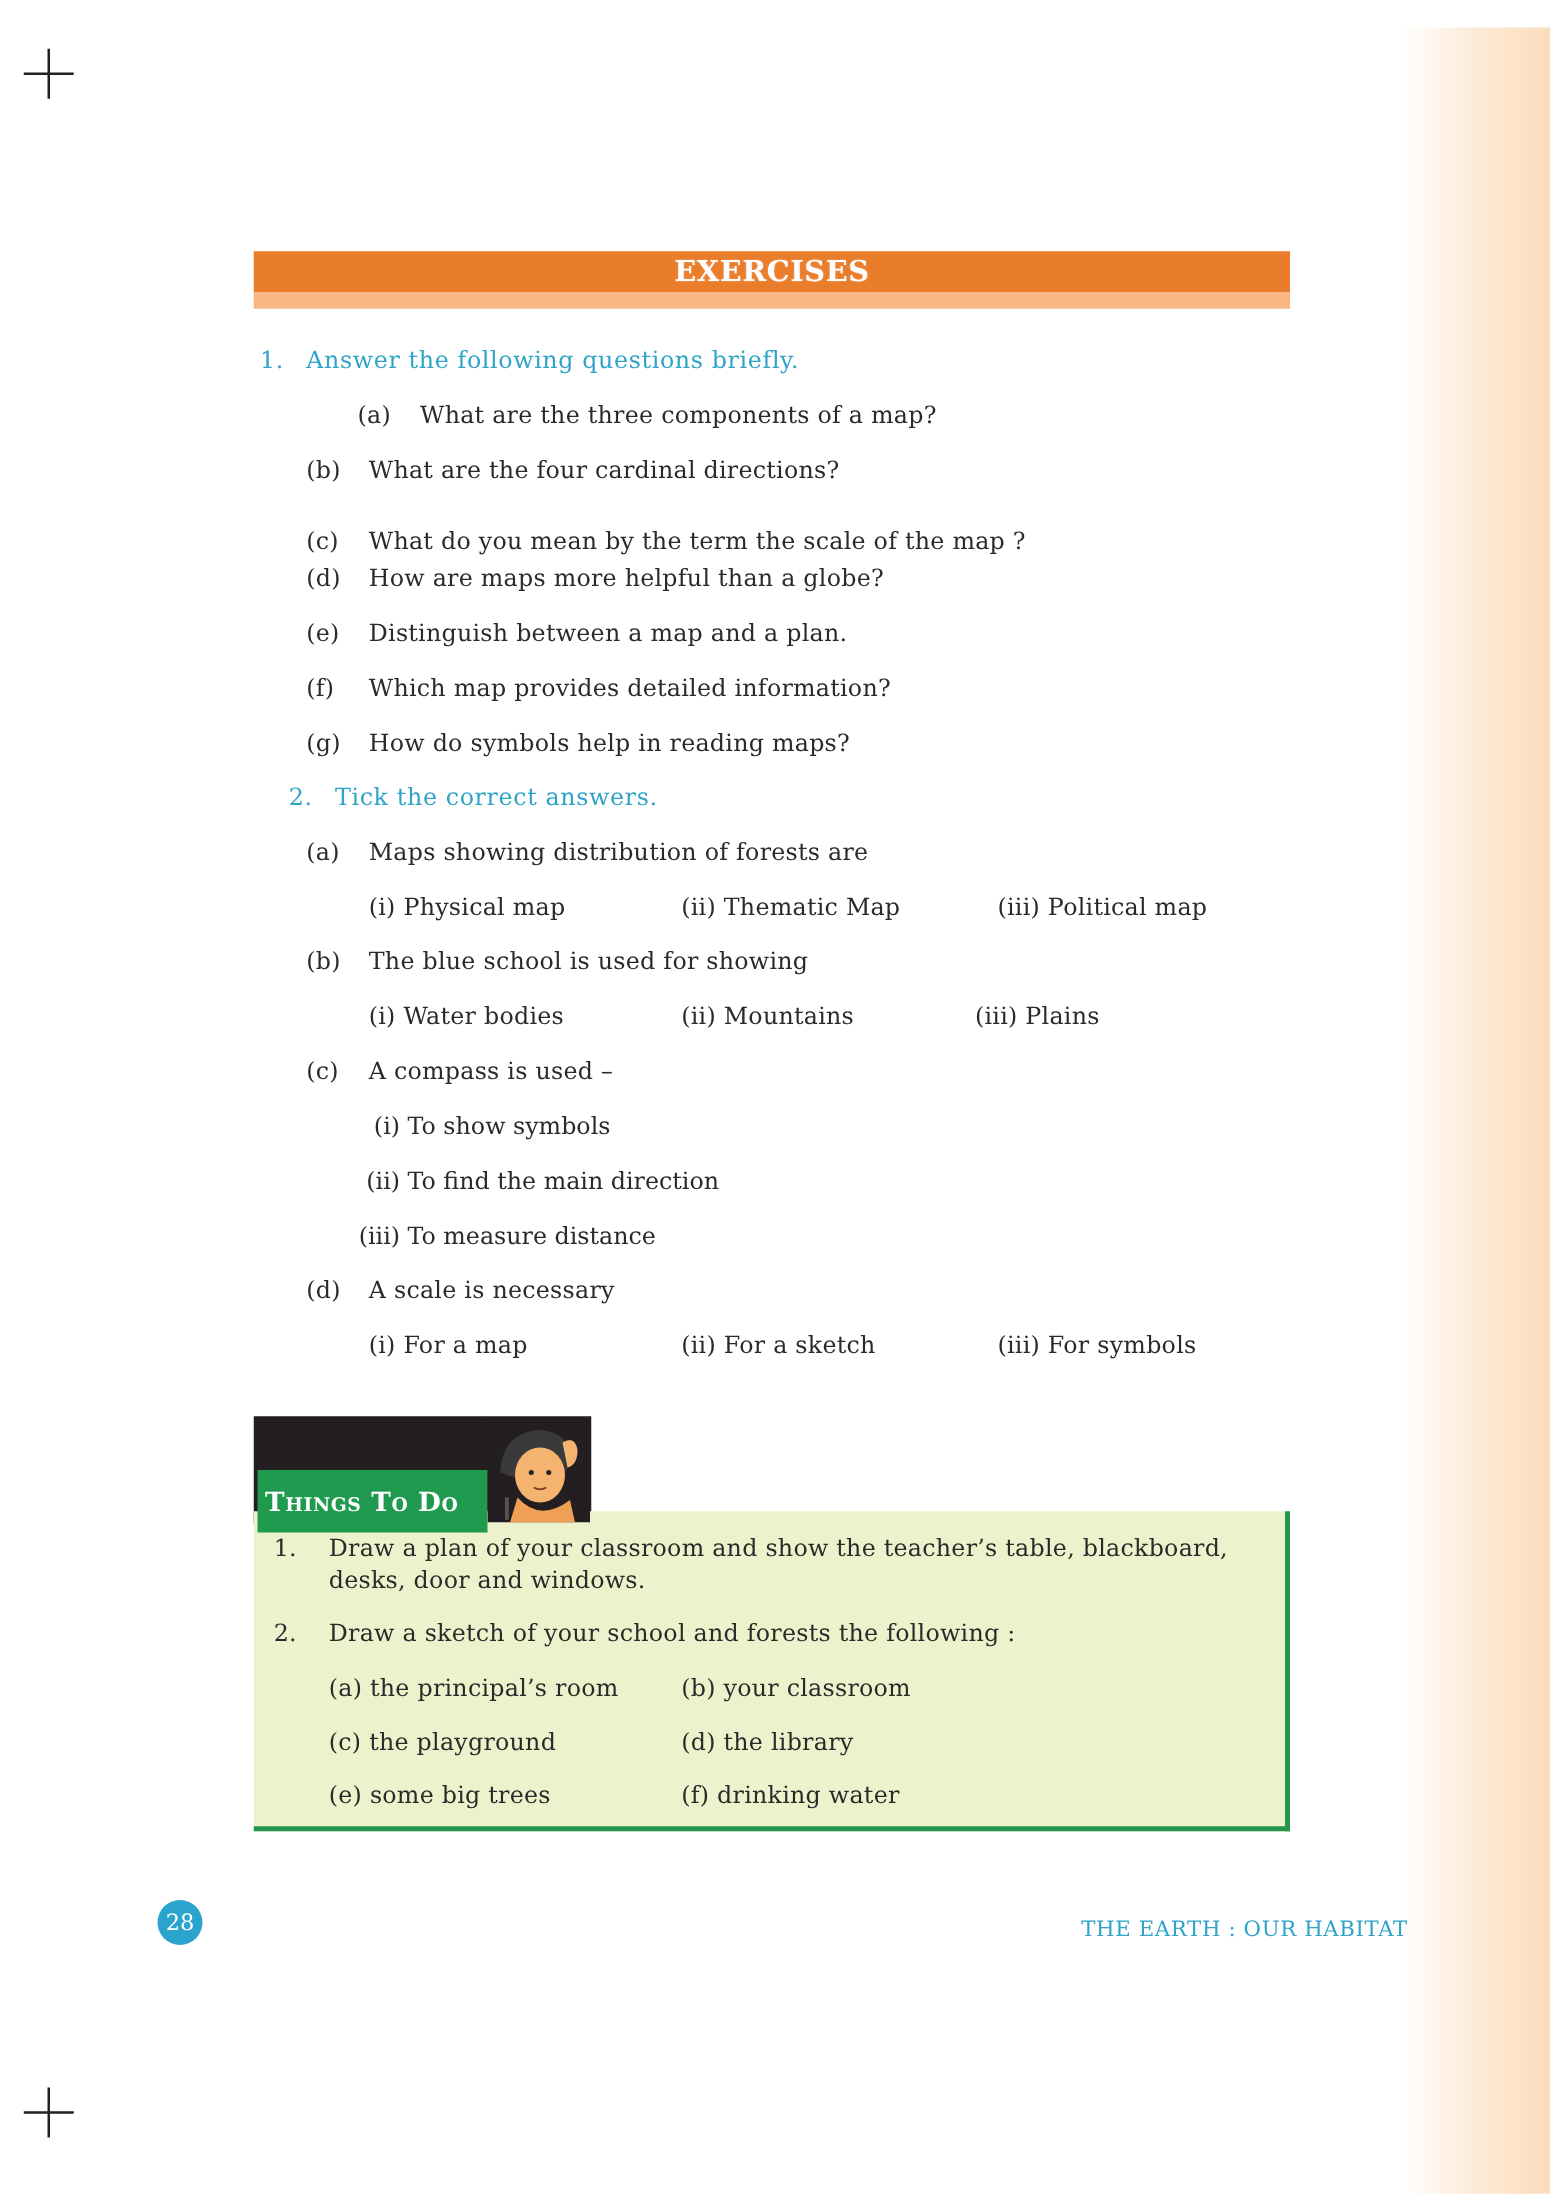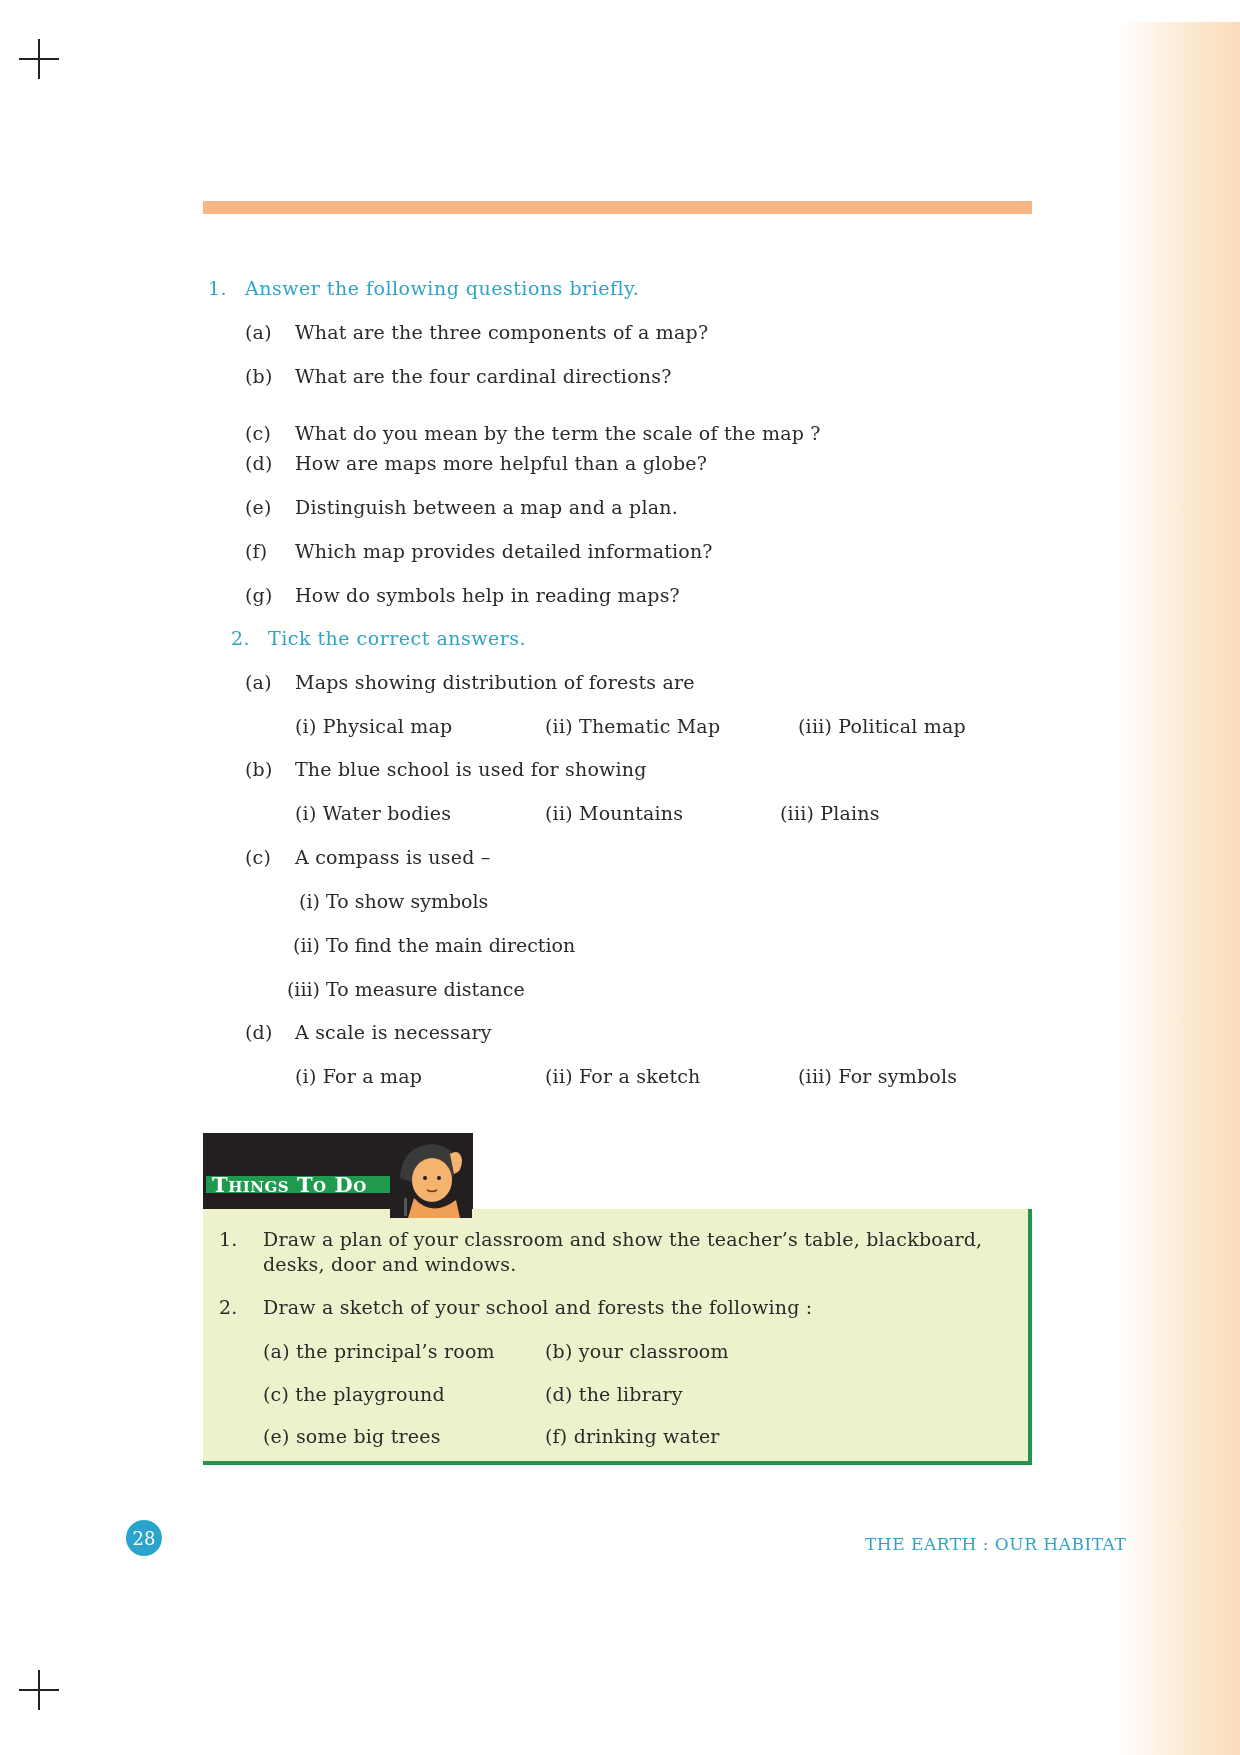--- a/index.html
+++ b/index.html
@@ -30,21 +30,21 @@
   .item { position:absolute; left:245px; font-size:19px; white-space:nowrap; color:#2a2a2a; letter-spacing:0.2px; }
   .item .lbl { display:inline-block; width:50px; }
 
   .opt { position:absolute; font-size:19px; white-space:nowrap; color:#2a2a2a; letter-spacing:0.2px; }
   .sub { position:absolute; font-size:19px; white-space:nowrap; color:#2a2a2a; }
   .sub .lbl { display:inline-block; width:43px; text-align:right; padding-right:6px; box-sizing:border-box; }
 
   
   .ttd-header { position:absolute; left:203px; top:1133px; width:270px; height:86px; background:#231f20; }
   .ttd-label {
-    position:absolute; left:206px; top:1176px; width:184px; height:17px;
+    position:absolute; left:206px; top:1176px; width:184px; height:50px;
     background:#1f9a4e; color:#fff; font-family:"DejaVu Serif",serif; font-weight:bold;
     font-size:21px; display:flex; align-items:center; padding-left:6px; box-sizing:border-box;
     font-variant:small-caps; letter-spacing:0.5px;
   }
   .ttd-avatar { position:absolute; left:390px; top:1138px; width:82px; height:80px; }
   .ttd-box {
     position:absolute; left:203px; top:1209px; width:825px; height:252px;
     background:#eef2cc; border-right:4px solid #23954b; border-bottom:4px solid #23954b;
   }
   .ttd-line { position:absolute; font-size:19px; color:#2a2a2a; white-space:nowrap; letter-spacing:0.2px; }
@@ -58,27 +58,30 @@
   }
 </style>
 </head>
 <body>
 
 <div class="side-glow"></div>
 <div class="crop tl"></div>
 <div class="crop bl"></div>
 
 <div class="ex-banner">
+  <div class="ex-top">
+      <span class="ex-title">EXERCISES</span>
+    </div>
   <div class="ex-bot"></div>
 </div>
 
 <div class="q-head" style="top:277px;">
   <span class="num">1.</span><span>Answer the following questions briefly.</span>
 </div>
-<div class="item" style="top:321px;"><span class="lbl">(a)</span><span>What are the three components of a map?</span></div>
+<div class="item" style="top:321px;margin-left:41px;"><span class="lbl">(a)</span><span>What are the three components of a map?</span></div>
 <div class="item" style="top:365px;"><span class="lbl">(b)</span><span>What are the four cardinal directions?</span></div>
 <div class="item" style="top:422px;"><span class="lbl">(c)</span><span>What do you mean by the term  the scale of the map ?</span></div>
 <div class="item" style="top:452px;"><span class="lbl">(d)</span><span>How are maps more helpful than a globe?</span></div>
 <div class="item" style="top:496px;"><span class="lbl">(e)</span><span>Distinguish between a map and a plan.</span></div>
 <div class="item" style="top:540px;"><span class="lbl">(f)</span><span>Which map provides detailed information?</span></div>
 <div class="item" style="top:584px;"><span class="lbl">(g)</span><span>How do symbols help in reading maps?</span></div>
 
 <div class="q-head" style="top:627px;margin-left:23px;">
   <span class="num">2.</span><span>Tick the correct answers.</span>
 </div>

